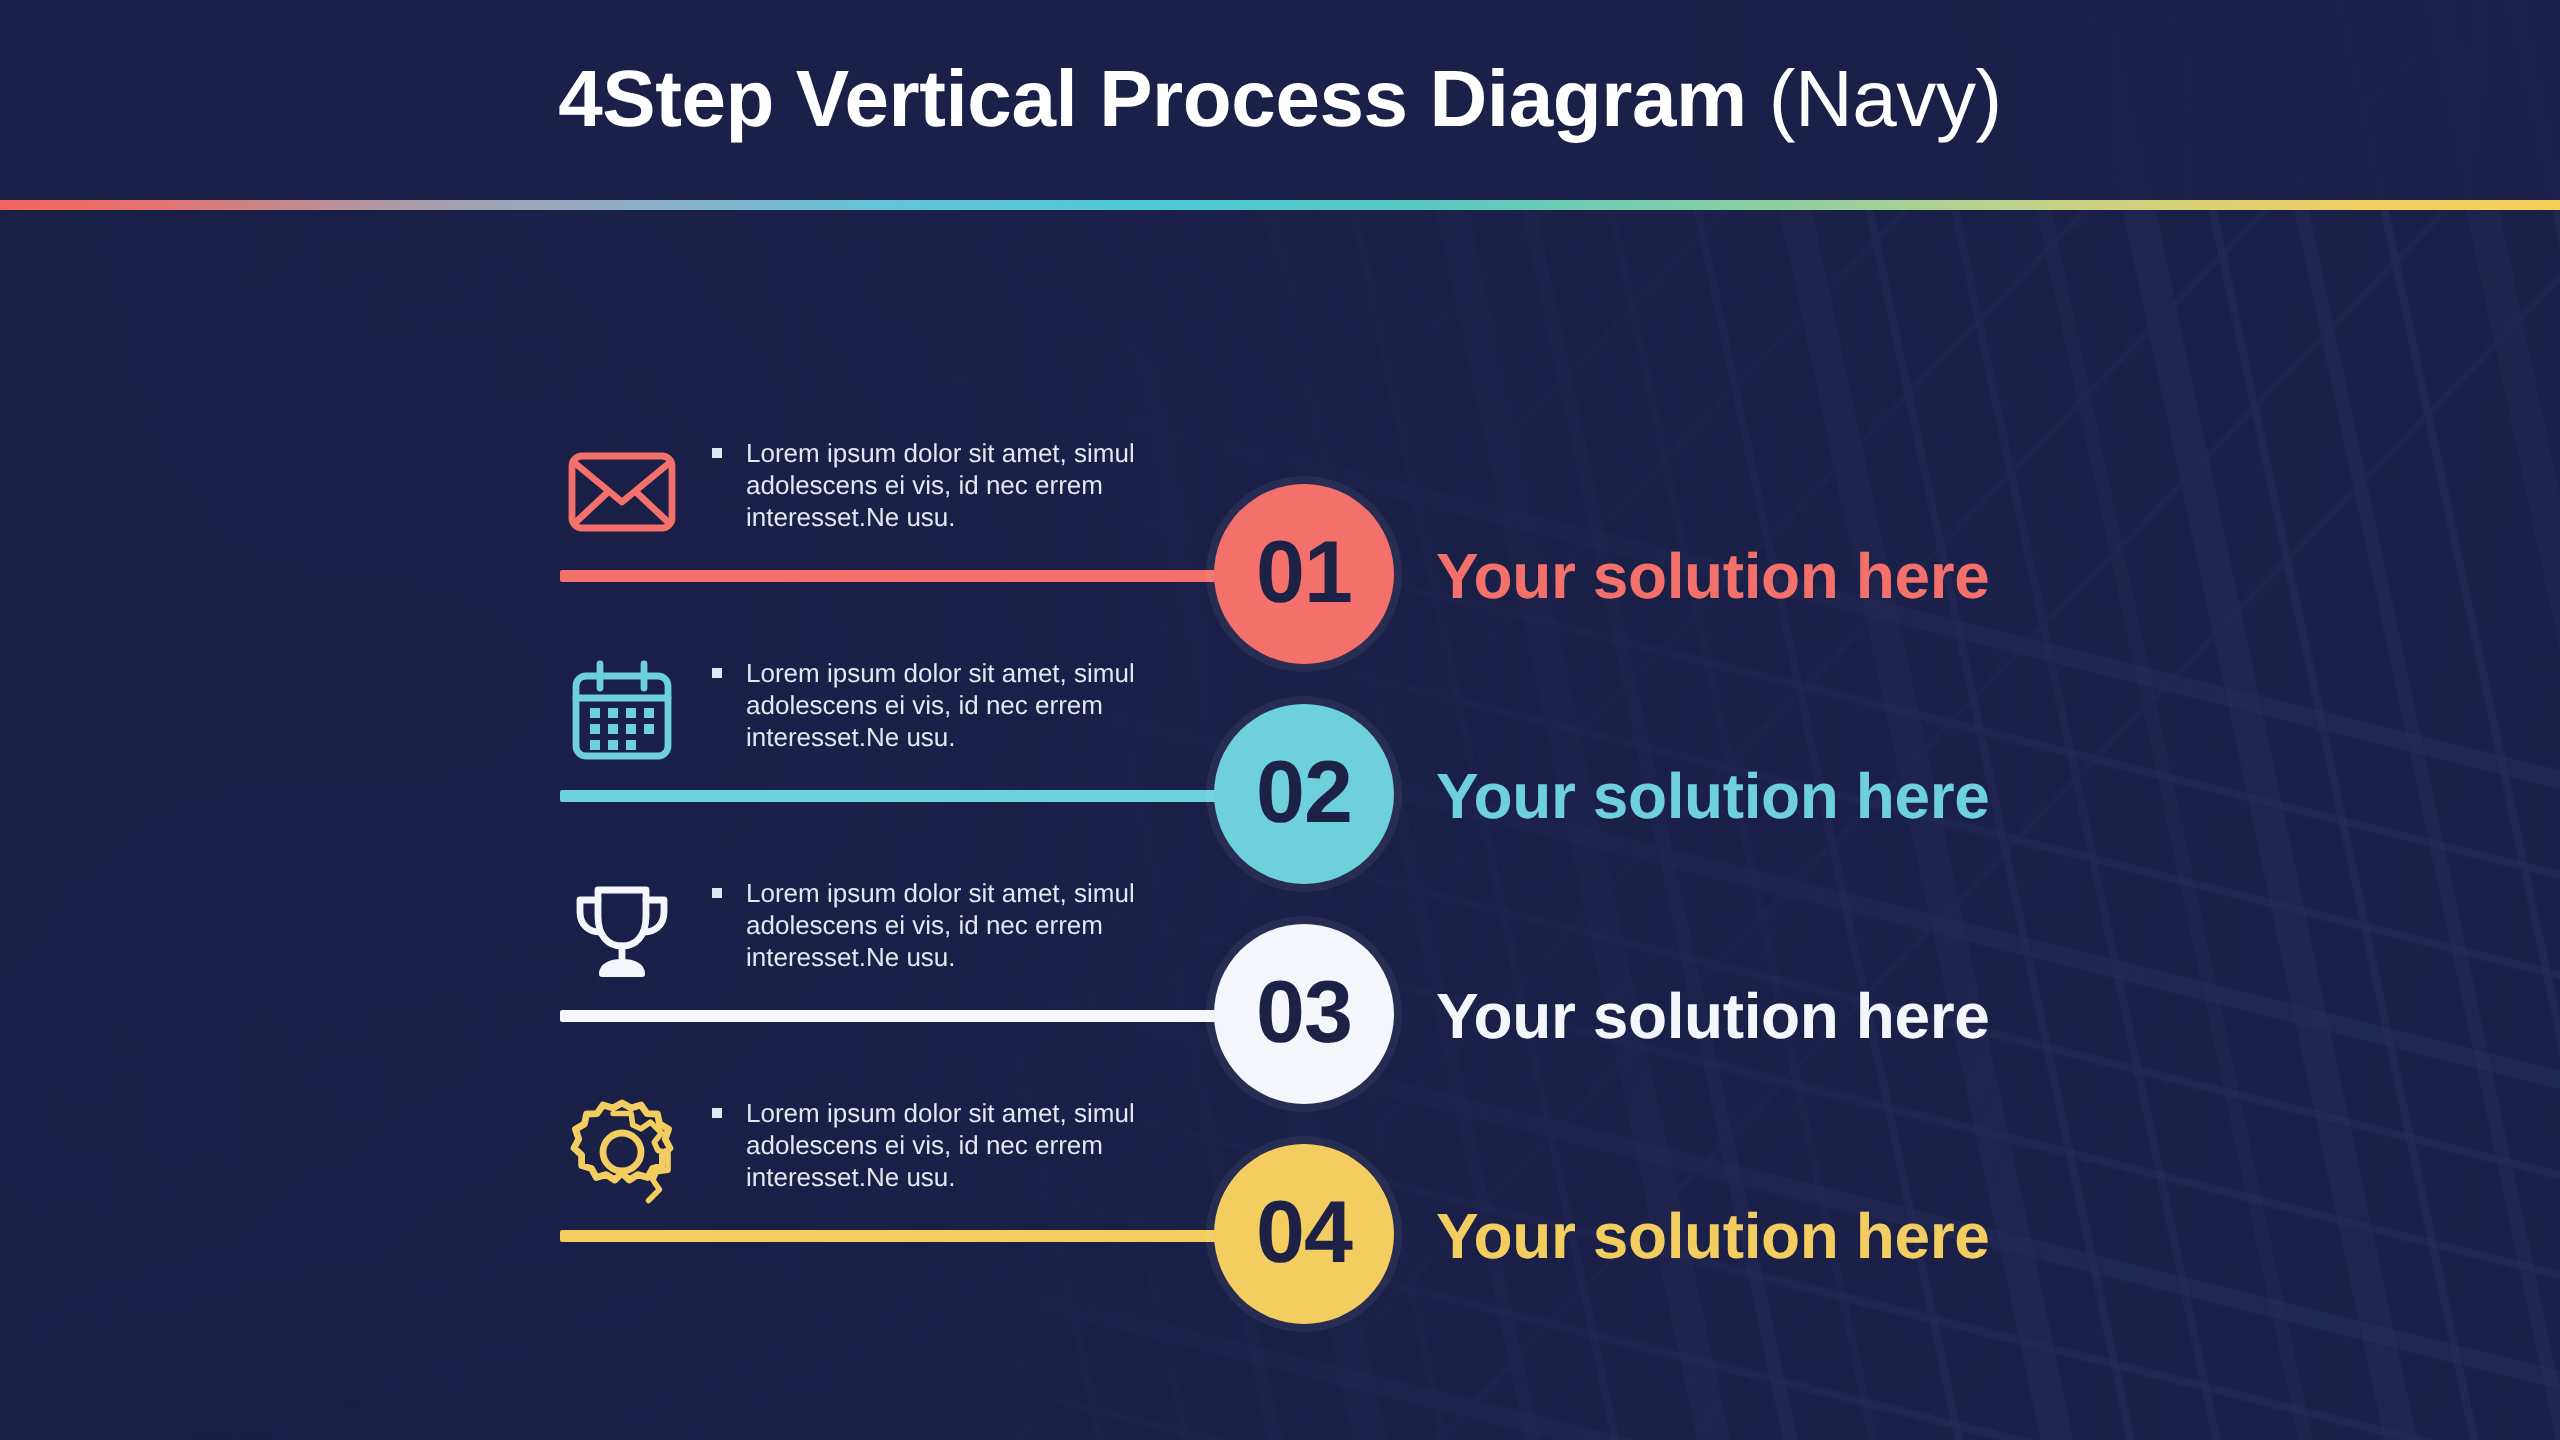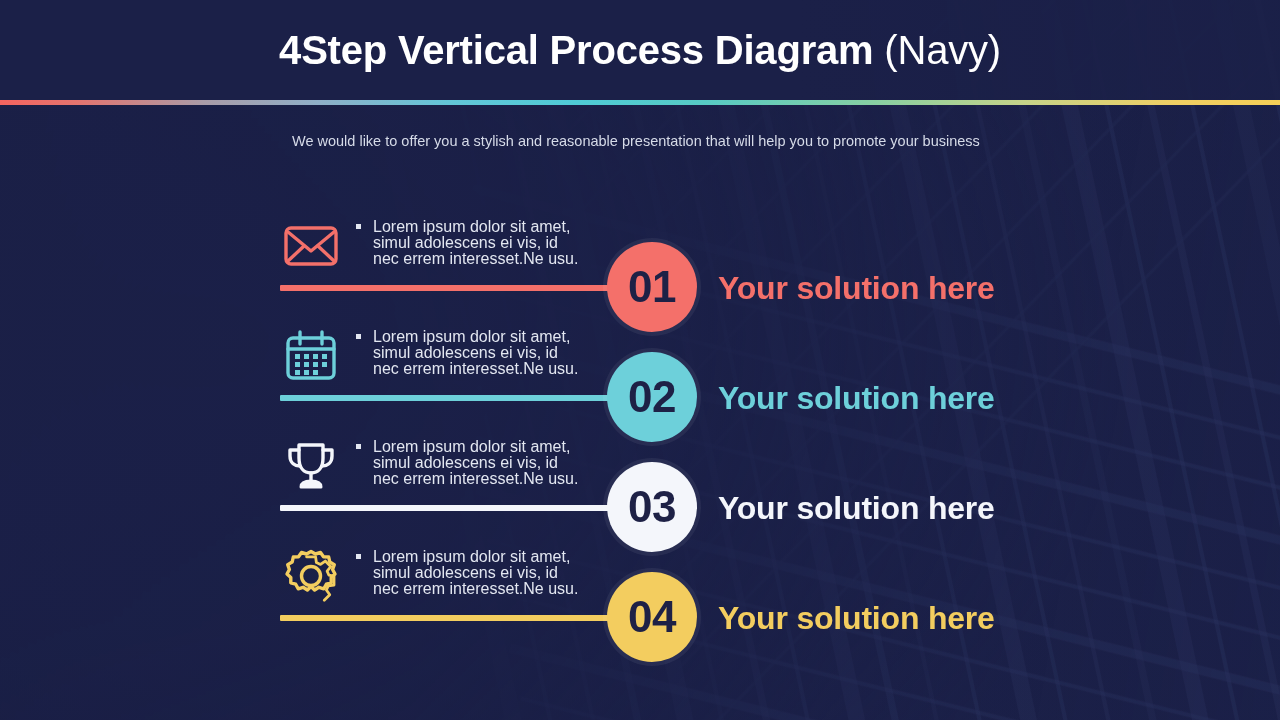--- a/index.html
+++ b/index.html
@@ -141,21 +141,21 @@
     justify-content: center;
   }
   .icon-box svg { display: block; }
 
   .body-text {
     position: absolute;
     left: 356px;
     top: 2px;
     width: 226px;
     color: #e3e7f1;
-    font-size: 16px;
+    font-size: 13px;
     line-height: 16px;
   }
   .bullet-sq {
     position: absolute;
     left: 0;
     top: 5px;
     width: 5px;
     height: 5px;
     background: #e3e7f1;
   }
@@ -256,21 +256,20 @@
     <div class="bg-vignette"></div>
     <div class="bg-top-band"></div>
   </div>
 
   <div class="header">
     <div class="title">
       <span class="t-strong">4Step Vertical Process Diagram </span><span class="t-light">(Navy)</span>
     </div>
   </div>
   <div class="accent-bar"></div>
-  <div class="subtitle">We would like to offer you a stylish and reasonable presentation that will help you to promote your business</div>
 
   <div class="rows" id="rows">
       <div class="row" style="top:217px;">
         <div class="icon-box">
           <svg width="56" height="46" viewBox="0 0 56 46">
             <rect x="3" y="5" width="50" height="36" rx="5" fill="none" stroke="#f4706a" stroke-width="3.4" stroke-linecap="round" stroke-linejoin="round"></rect>
             <path d="M5 9 L28 28 L51 9" fill="none" stroke="#f4706a" stroke-width="3.4" stroke-linecap="round" stroke-linejoin="round"></path>
             <path d="M5 38 L21 23" fill="none" stroke="#f4706a" stroke-width="3.4" stroke-linecap="round" stroke-linejoin="round"></path>
             <path d="M51 38 L35 23" fill="none" stroke="#f4706a" stroke-width="3.4" stroke-linecap="round" stroke-linejoin="round"></path>
           </svg>

